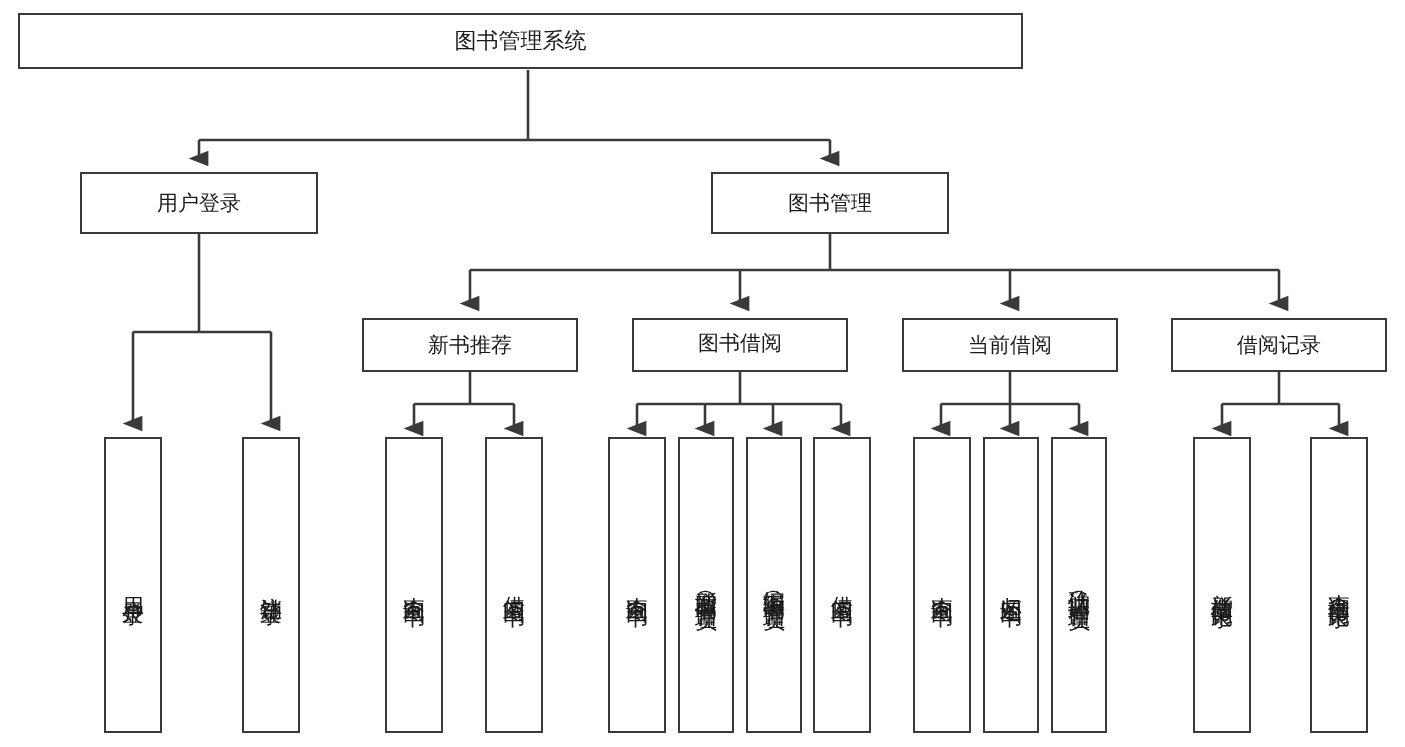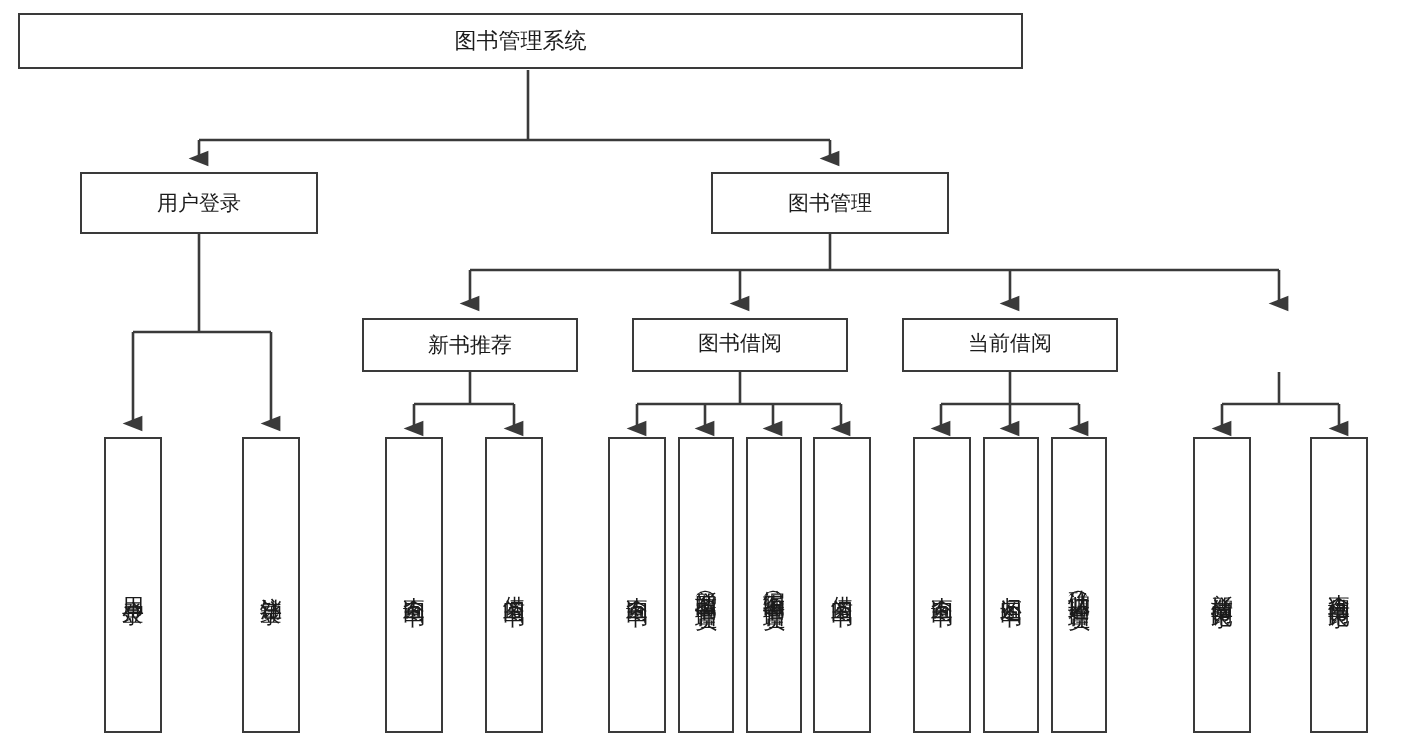--- a/index.html
+++ b/index.html
@@ -132,22 +132,25 @@
   <div class="node horiz" style="left:711px; top:172px; width:238px; height:62px;">
     <span class="label">图书管理</span>
   </div>
 
   <div class="node horiz" style="left:362px; top:318px; width:216px; height:54px;">
     <span class="label">新书推荐</span>
   </div>
   <div class="node horiz" style="left:632px; top:318px; width:216px; height:54px;font-family:Liberation Mono, monospace;">
     <span class="label">图书借阅</span>
   </div>
-  <div class="node horiz" style="left:902px; top:318px; width:216px; height:54px;font-family:Liberation Mono, monospace;">
+  <div class="node horiz" style="left:902px; top:318px; width:216px; height:54px;">
     <span class="label">当前借阅</span>
+  </div>
+  <div class="node horiz" style="left:1171px; top:318px; width:216px; height:54px;">
+    <span class="label">借阅记录</span>
   </div>
 
   <div class="node vert" style="left:104px; top:437px; width:58px; height:296px;">
     <span class="label">用户登录</span>
   </div>
   <div class="node vert" style="left:242px; top:437px; width:58px; height:296px;">
     <span class="label">注销登录</span>
   </div>
 
   <div class="node vert" style="left:385px; top:437px; width:58px; height:296px;">

